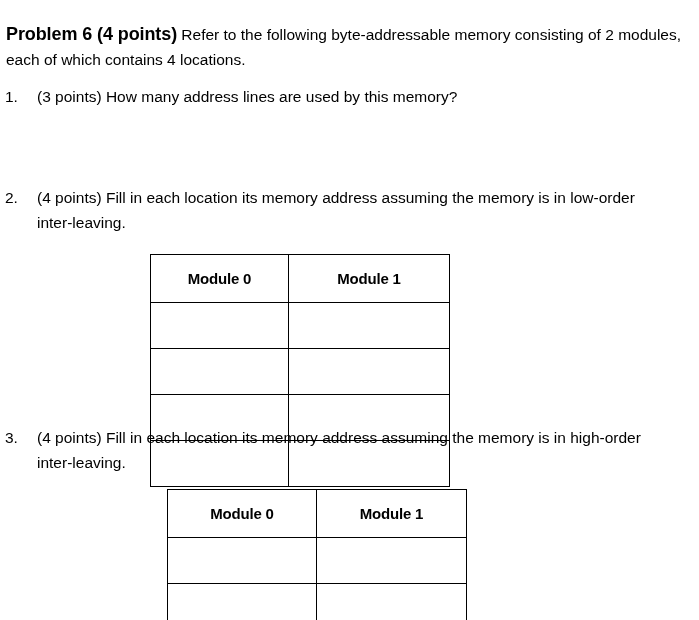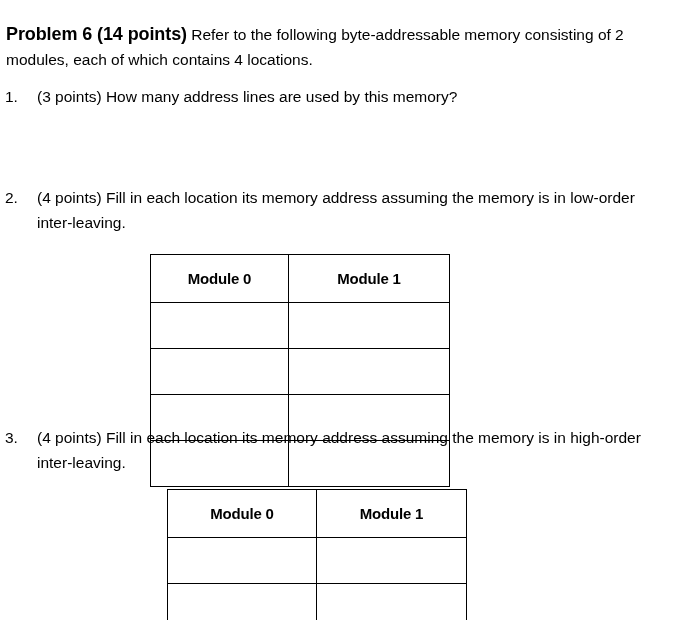--- a/index.html
+++ b/index.html
@@ -103,21 +103,21 @@
     top: 489px;
   }
   #table-high-order .col-mod0 { width: 149px; }
   #table-high-order .col-mod1 { width: 150px; }
 </style>
 </head>
 <body>
 
 <div class="page">
 
-  <p class="problem-intro"><span class="problem-title">Problem 6 (14 points)</span><span class="problem-body"> Refer to the following byte-addressable memory consisting of 2 modules, each of which contains 4 locations.</span></p>
+  <p class="problem-intro"><span class="problem-title">Problem 6 (4 points)</span><span class="problem-body"> Refer to the following byte-addressable memory consisting of 2 modules, each of which contains 4 locations.</span></p>
 
   <div class="question" id="question-1">
     <span class="marker">1.</span>
     <span class="qtext">(3 points) How many address lines are used by this memory?</span>
   </div>
 
   <div class="question" id="question-2">
     <span class="marker">2.</span>
     <span class="qtext">(4 points) Fill in each location its memory address assuming the memory is in low-order inter-leaving.</span>
   </div>

